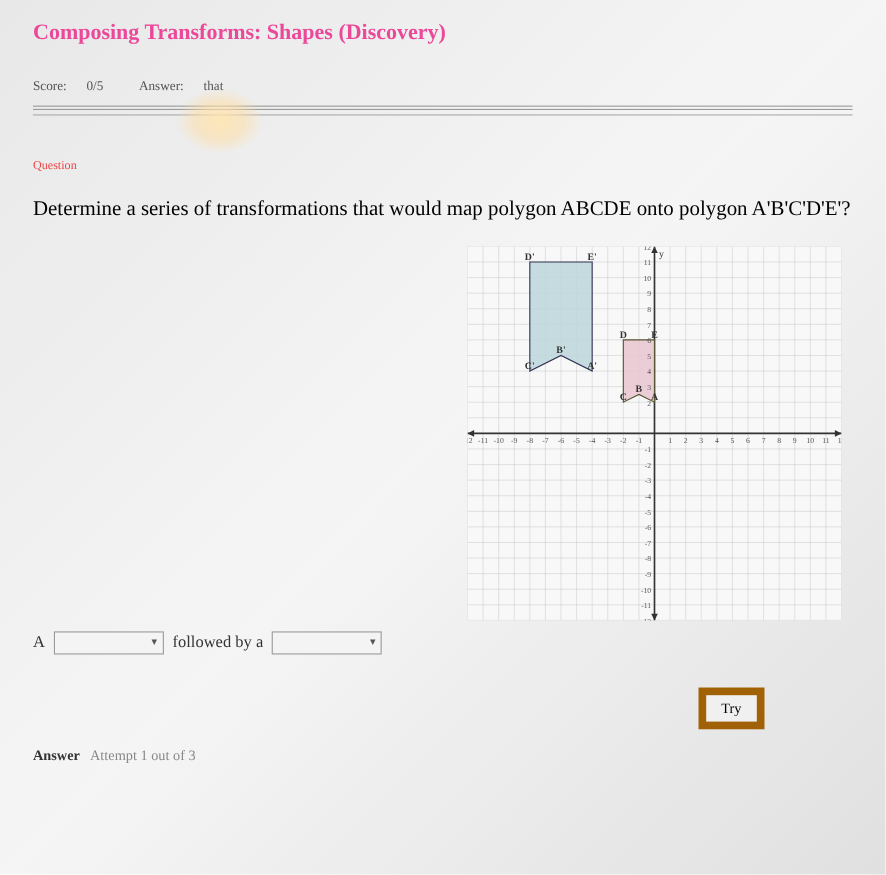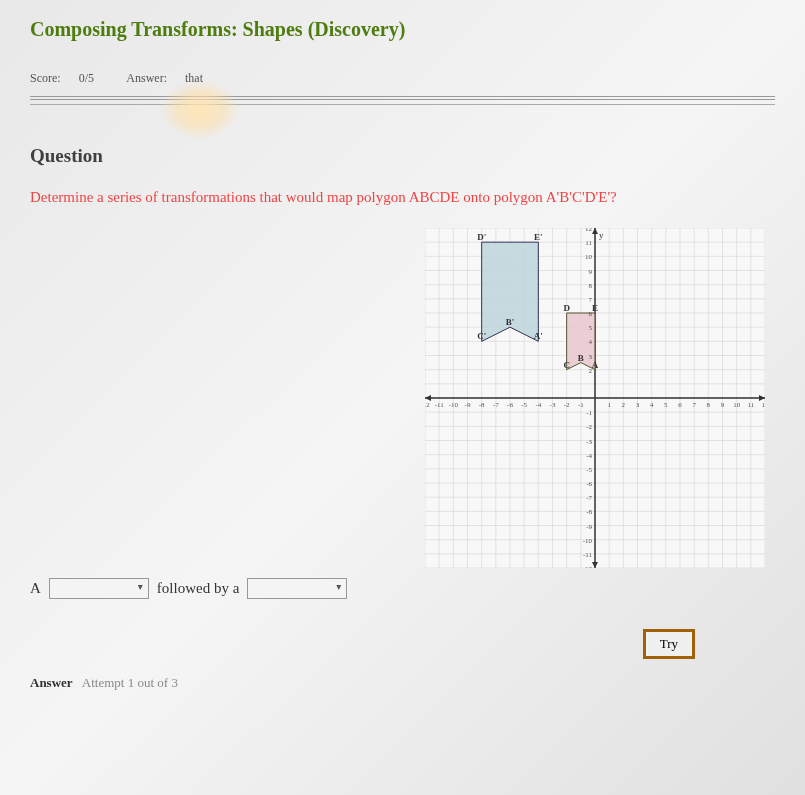--- a/index.html
+++ b/index.html
@@ -11,47 +11,47 @@
       height: 795px;
       overflow: hidden;
       position: relative;
     }
     .page {
       padding: 18px 30px;
     }
     .title {
       font-size: 20px;
       font-weight: bold;
-      color: #4d7c0f;
+      color: #ec4899;
       margin-bottom: 30px;
     }
     .meta {
       font-size: 12px;
       color: #555;
       margin-bottom: 10px;
     }
     .meta span { margin-right: 15px; text-align: center; }
     .hr1 { border: none; border-top: 1px solid #999; margin: 2px 0; }
     .hr2 { border: none; border-top: 1px solid #aaa; margin: 4px 0 40px 0; }
     .glare {
       position: absolute;
       top: 80px; left: 160px;
       width: 80px; height: 60px;
       background: radial-gradient(ellipse, rgba(255,230,180,0.95), rgba(255,220,160,0.5) 40%, transparent 70%);
       pointer-events: none;
     }
     .q-label {
-      font-weight: bold;
+      font-weight: normal;
+      font-size: 11px;
+      color: #ef4444;
+      margin-bottom: 20px;
+    }
+    .q-text {
       font-size: 19px;
-      color: #404040;
-      margin-bottom: 20px;
-    }
-    .q-text {
-      font-size: 15px;
-      color: #ef4444;
+      color: #000000;
       margin-bottom: 20px;
       line-height: 1.4;
     }
     .chart-wrap {
       display: flex;
       justify-content: flex-end;
       padding-right: 10px;
     }
     svg.chart {
       background: repeating-linear-gradient(#f8f8f8, #f8f8f8);
@@ -87,21 +87,21 @@
       color: #555;
       pointer-events: none;
     }
     .try-row {
       display: flex;
       justify-content: flex-end;
       padding-right: 80px;
       margin-top: 30px;
     }
     .try-btn {
-      border: 3px solid #a16207;
+      border: 7px solid #a16207;
       background: #f0f0f0;
       padding: 4px 14px;
       font-family: inherit;
       font-size: 13px;
       cursor: pointer;
     }
     .answer-section {
       margin-top: 16px;
       font-size: 13px;
     }

